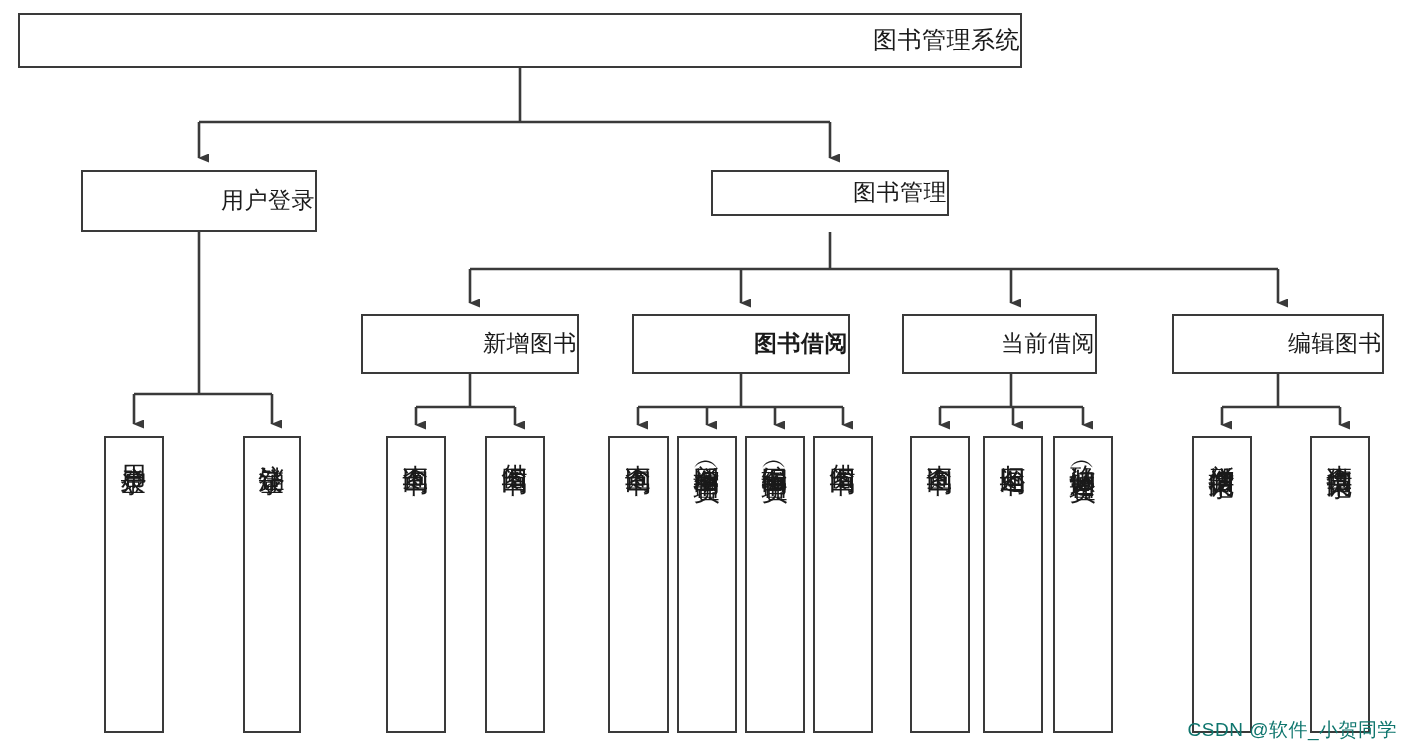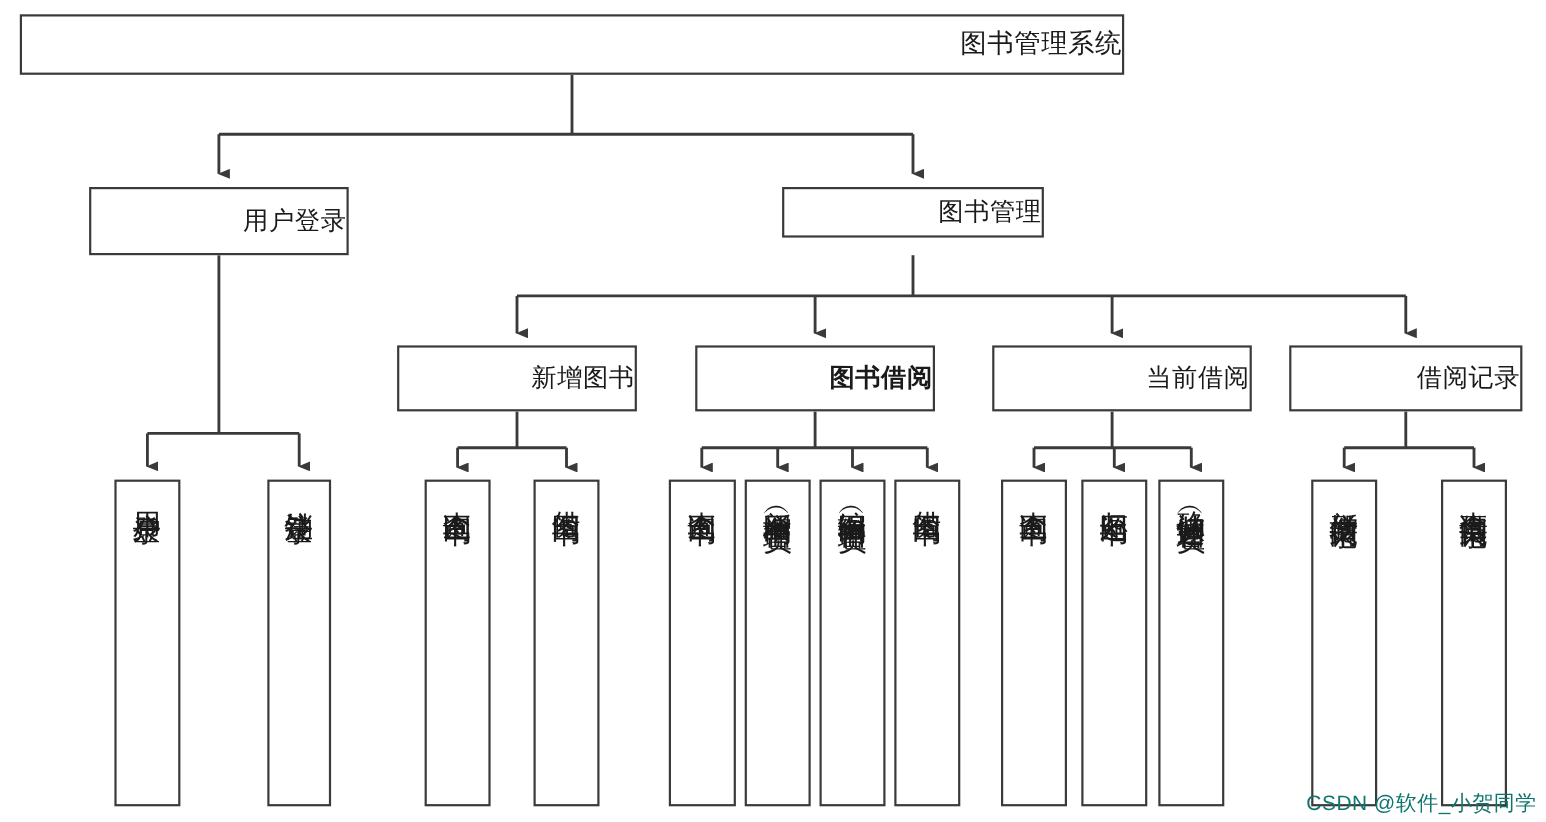--- a/index.html
+++ b/index.html
@@ -139,25 +139,25 @@
   <div class="node horizontal" id="n-l2-1" style="left: 711px; top: 170px; width: 238px; height: 46px;">
     <span class="node-label">图书管理</span>
   </div>
 
   <div class="node horizontal" id="n-l3-0" style="left: 361px; top: 314px; width: 218px; height: 60px;">
     <span class="node-label">新增图书</span>
   </div>
   <div class="node horizontal" id="n-l3-1" style="left: 632px; top: 314px; width: 218px; height: 60px; font-weight: bold;">
     <span class="node-label">图书借阅</span>
   </div>
-  <div class="node horizontal" id="n-l3-2" style="left: 902px; top: 314px; width: 236px; height: 60px;">
+  <div class="node horizontal" id="n-l3-2" style="left: 902px; top: 314px; width: 195px; height: 60px;">
     <span class="node-label">当前借阅</span>
   </div>
   <div class="node horizontal" id="n-l3-3" style="left: 1172px; top: 314px; width: 212px; height: 60px;">
-    <span class="node-label">借阅记录</span>
+    <span class="node-label">编辑图书</span>
   </div>
 
   <div class="node vertical" id="n-leaf-0" style="left: 104px; top: 436px; width: 60px; height: 297px;">
     <span class="node-label">用户登录</span>
   </div>
   <div class="node vertical" id="n-leaf-1" style="left: 243px; top: 436px; width: 58px; height: 297px;">
     <span class="node-label">注销登录</span>
   </div>
   <div class="node vertical" id="n-leaf-2" style="left: 386px; top: 436px; width: 60px; height: 297px;">
     <span class="node-label">查询图书</span>

